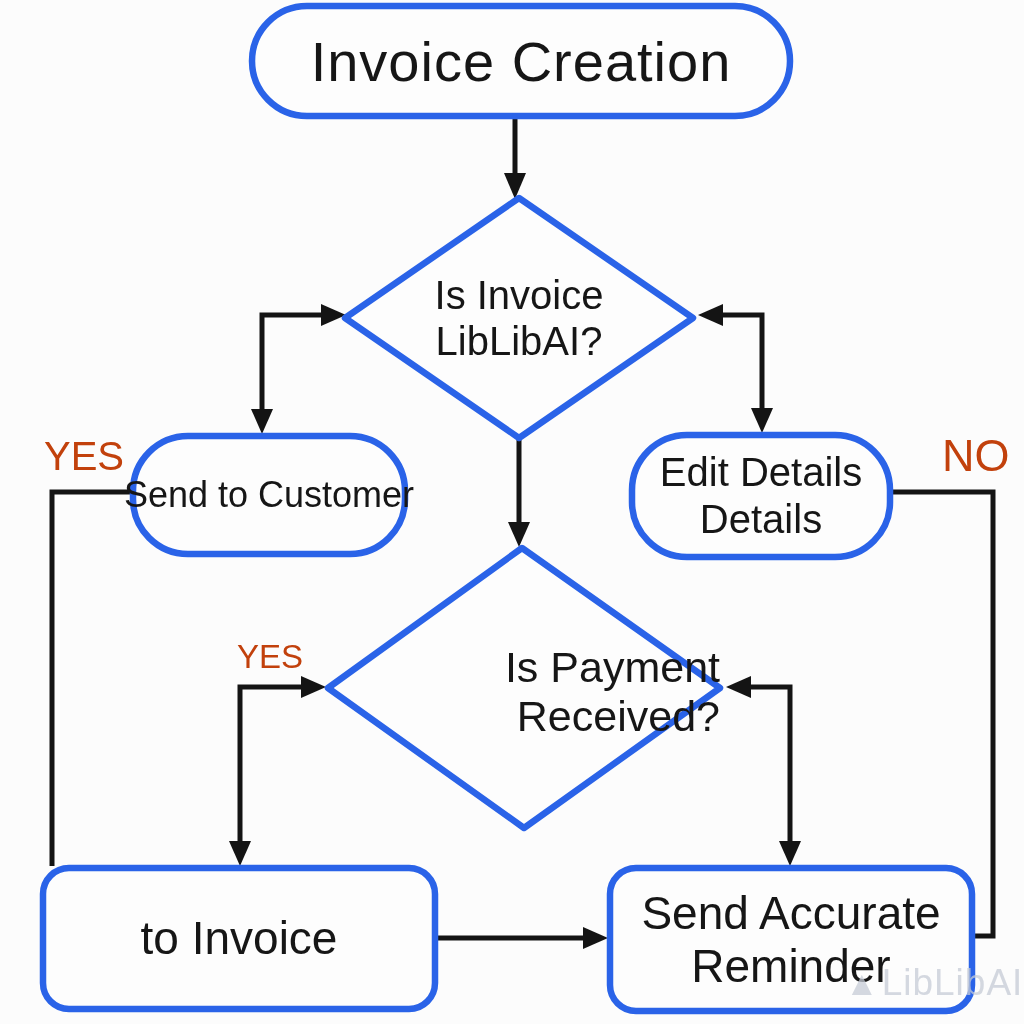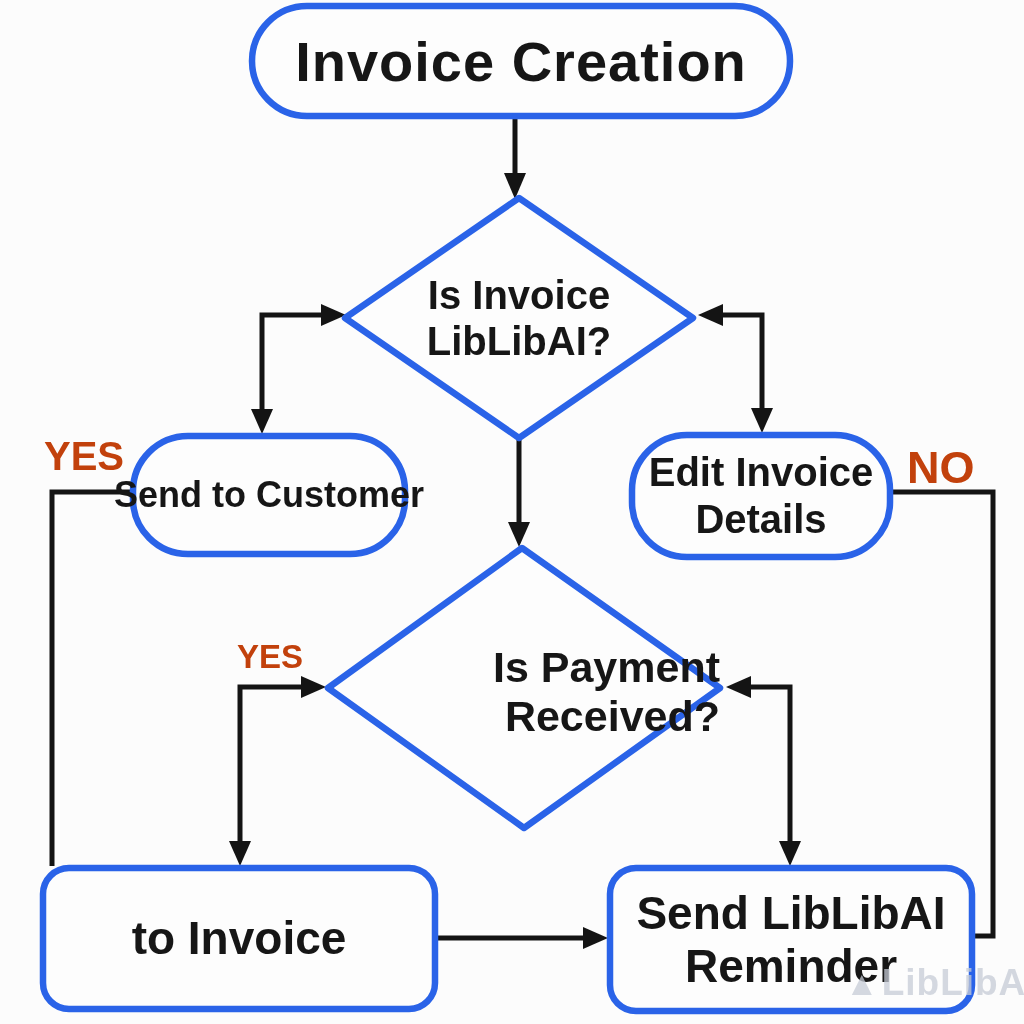--- a/index.html
+++ b/index.html
@@ -4,21 +4,21 @@
 <style>
   html,body{margin:0;padding:0;}
   body{
     width:1024px;height:1024px;
     background:#fcfcfc;
     font-family:"Liberation Sans", sans-serif;
     position:relative;
     overflow:hidden;
     color:#1a1a1a;
   }
-  .stage{position:absolute;left:0;top:0;width:882px;height:1024px;font-weight:bold;}
+  .stage{position:absolute;left:0;top:0;width:882px;height:1024px;}
   svg{position:absolute;left:0;top:0;}
   .node-label{
     position:absolute;
     display:flex;flex-direction:column;
     align-items:center;justify-content:center;
     text-align:center;
     color:#161616;
     pointer-events:none;
     white-space:nowrap;
   }
@@ -27,21 +27,21 @@
   .lbl-d1{left:345px;top:198px;width:348px;height:240px;font-size:40px;line-height:1.16;text-align:center;}
   .lbl-approval{left:133px;top:436px;width:272px;height:118px;font-size:36px;line-height:1.26;text-align:right;}
   .lbl-edit{left:632px;top:435px;width:258px;height:122px;font-size:40px;line-height:1.18;}
   .lbl-d2{left:328px;top:552px;width:392px;height:280px;font-size:43px;line-height:1.14;align-items:flex-end;}
   .lbl-match{left:43px;top:868px;width:392px;height:141px;font-size:46px;line-height:1.15;}
   .lbl-reminder{left:610px;top:868px;width:362px;height:143px;font-size:46px;line-height:1.15;}
   .edge-label{
     position:absolute;color:#c2410c;pointer-events:none;white-space:nowrap;
   }
   .lbl-yes1{left:44px;top:434px;font-size:40px;}
-  .lbl-no1{left:907px;top:430px;font-size:45px;margin-top:12px;}
+  .lbl-no1{left:942px;top:430px;font-size:45px;}
   .lbl-yes2{left:237px;top:638px;font-size:33px;}
   .watermark{
     position:absolute;left:845px;top:962px;
     font-size:37px;
     color:rgba(198,203,214,0.75);
     display:flex;align-items:center;gap:2px;
     pointer-events:none;
     letter-spacing:1px;
   }
   .watermark .logo{font-size:34px;}
@@ -105,35 +105,35 @@
   <div class="node-label lbl-d1">
     <span>Is Invoice</span>
     <span>LibLibAI?</span>
   </div>
 
   <div class="node-label lbl-approval">
     <span>Send to Customer</span>
   </div>
 
   <div class="node-label lbl-edit">
-    <span>Edit Invoice</span>
+    <span>Edit Details</span>
     <span>Details</span>
   </div>
 
   <div class="node-label lbl-d2">
     <span>Is Payment</span>
     <span>Received?</span>
   </div>
 
   <div class="node-label lbl-match">
     <span>to Invoice</span>
   </div>
 
   <div class="node-label lbl-reminder">
-    <span>Send LibLibAI</span>
+    <span>Send Accurate</span>
     <span>Reminder</span>
   </div>
 
   <div class="edge-label lbl-yes1">YES</div>
   <div class="edge-label lbl-no1">NO</div>
   <div class="edge-label lbl-yes2">YES</div>
 
   <div class="watermark">
     <span class="logo">▲</span>
     <span>LibLibAI</span>

